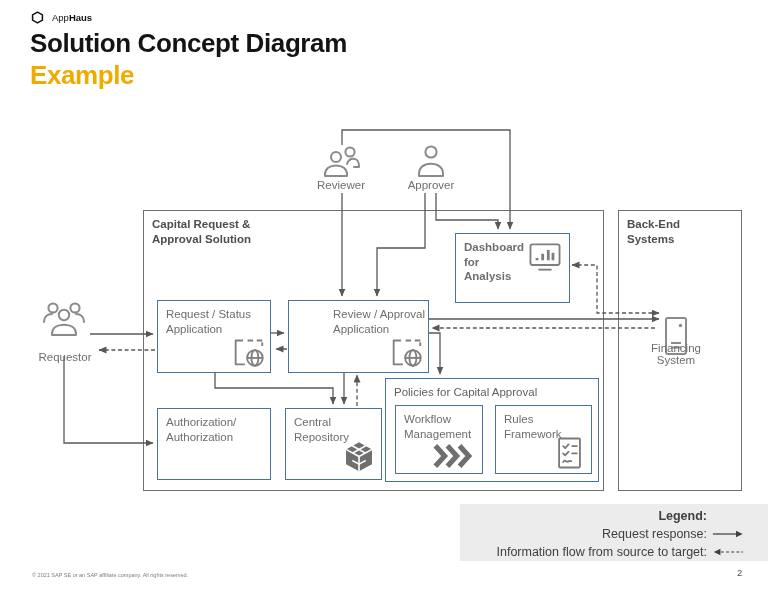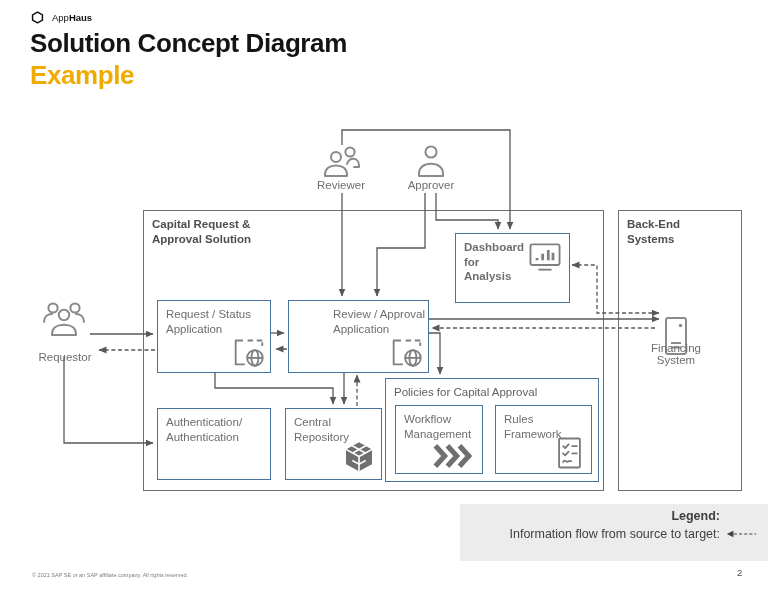--- a/index.html
+++ b/index.html
@@ -17,21 +17,21 @@
   
   .container-gray{border:1.4px solid #6f6f6f;background:transparent;}
   .clabel{font-size:11.5px;font-weight:700;color:#4e4e4e;line-height:1.28;}
   .box-blue{border:1.4px solid #48739D;background:#fff;color:#6e6e6e;font-size:11.5px;line-height:1.28;}
   .box-text{position:absolute;left:8px;top:6px;}
   .actor-label{font-size:11.5px;color:#6e6e6e;text-align:center;}
   .icon{position:absolute;line-height:0;}
 
   
   #legend{left:460px;top:504px;width:308px;height:57px;background:#ececec;font-size:12.5px;color:#404040;}
-  .legend-row{display:flex;justify-content:flex-end;align-items:center;height:18px;padding-right:5px;}
+  .legend-row{display:flex;justify-content:flex-end;align-items:center;height:18px;padding-right:18px;}
   .legend-arrow-cell{width:38px;display:flex;justify-content:flex-start;align-items:center;padding-left:5px;}
   #legend .legend-title{font-weight:700;}
 
   
   #footer-copyright{left:32px;top:572px;font-size:5.5px;color:#7d7d7d;}
   #page-number{left:737px;top:567px;font-size:9.5px;color:#4f4f4f;}
 
   svg{display:block;}
   #connector-layer{position:absolute;left:0;top:0;z-index:1;}
   .node{z-index:2;}
@@ -153,21 +153,21 @@
         <path d="M17,6 h6 M27,6 h6"></path>
         <path d="M33,8 v4"></path>
         <circle cx="25" cy="25" r="8.5"></circle>
         <ellipse cx="25" cy="25" rx="3.8" ry="8.5"></ellipse>
         <path d="M16.5,25 h17"></path>
       </svg>
     </span>
   </div>
 
   <div class="abs node box-blue" style="left:157px;top:408px;width:112px;height:70px;">
-    <span class="box-text" style="width:96px;">Authentication/ Authentication</span>
+    <span class="box-text" style="width:96px;">Authorization/ Authorization</span>
   </div>
 
   <div class="abs node box-blue" style="left:285px;top:408px;width:95px;height:70px;">
     <span class="box-text" style="width:70px;">Central Repository</span>
     <span class="icon" style="right:5px;bottom:5px;">
       <svg width="34" height="34" viewBox="0 0 38 38">
         <path d="M19,2.5 L33.5,10.5 V27 L19,35 L4.5,27 V10.5 Z" fill="#6f6f6f"></path>
         <g stroke="#ffffff" stroke-width="1.8" fill="none">
           <path d="M4.5,10.5 L19,18.5 L33.5,10.5"></path>
           <path d="M19,18.5 V35"></path>
@@ -215,20 +215,29 @@
     </svg>
   </span>
   <div class="abs node actor-label" style="left:636px;top:342px;width:80px;">Financing System</div>
 
   <div class="abs node" id="legend">
     <div class="legend-row" style="margin-top:3px;">
       <span class="legend-title">Legend:</span>
       <span class="legend-arrow-cell"></span>
     </div>
     <div class="legend-row">
+      <span>Request response:</span>
+      <span class="legend-arrow-cell">
+        <svg width="32" height="10" viewBox="0 0 36 10">
+          <path d="M1,5 H27" stroke="#404040" stroke-width="1.4" fill="none"></path>
+          <path d="M27,1.4 L34.5,5 L27,8.6 Z" fill="#404040"></path>
+        </svg>
+      </span>
+    </div>
+    <div class="legend-row">
       <span>Information flow from source to target:</span>
       <span class="legend-arrow-cell">
         <svg width="32" height="10" viewBox="0 0 36 10">
           <path d="M10,5 H35" stroke="#404040" stroke-width="1.4" fill="none" stroke-dasharray="3.4 2.4"></path>
           <path d="M9.5,1.4 L2,5 L9.5,8.6 Z" fill="#404040"></path>
         </svg>
       </span>
     </div>
   </div>
 

